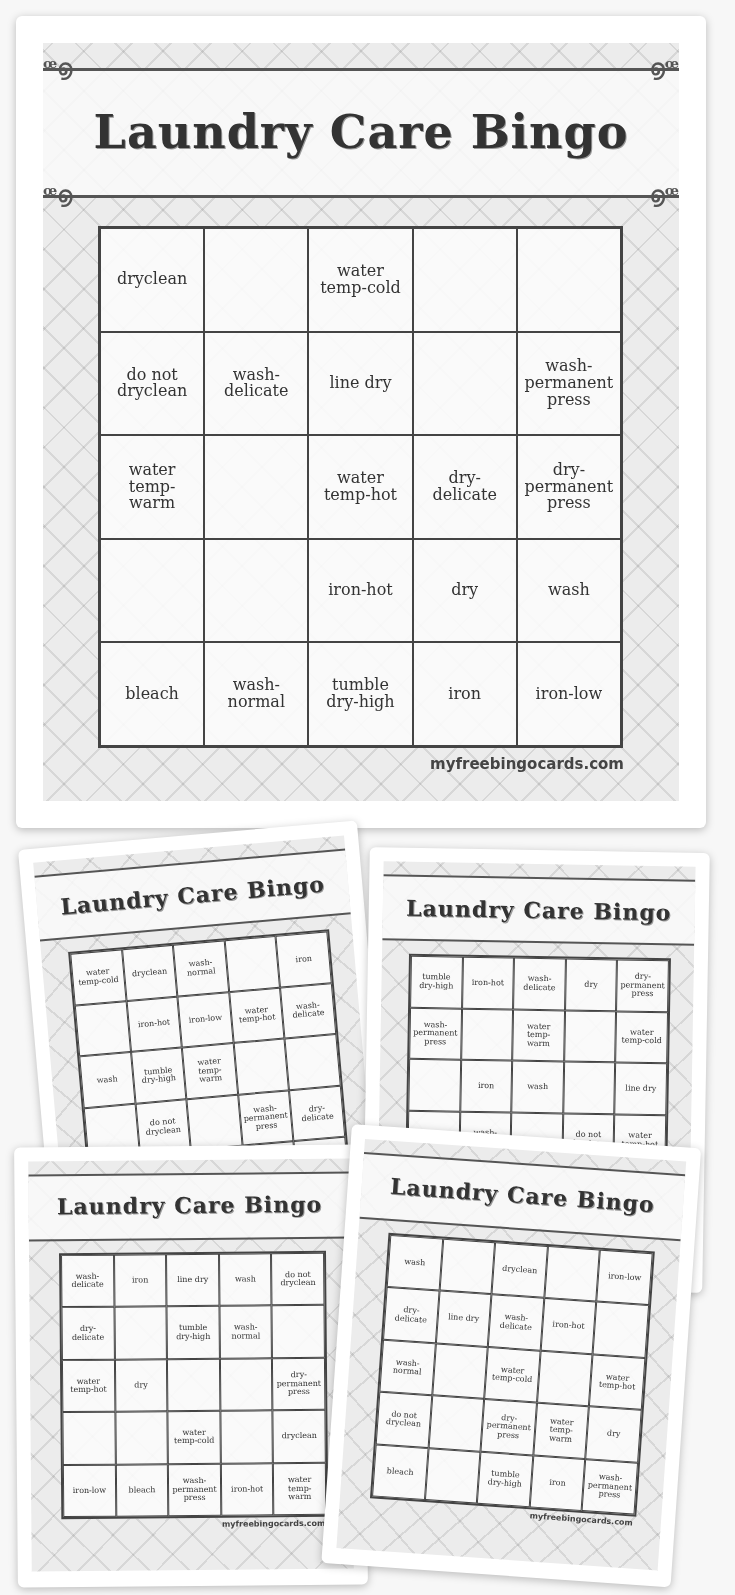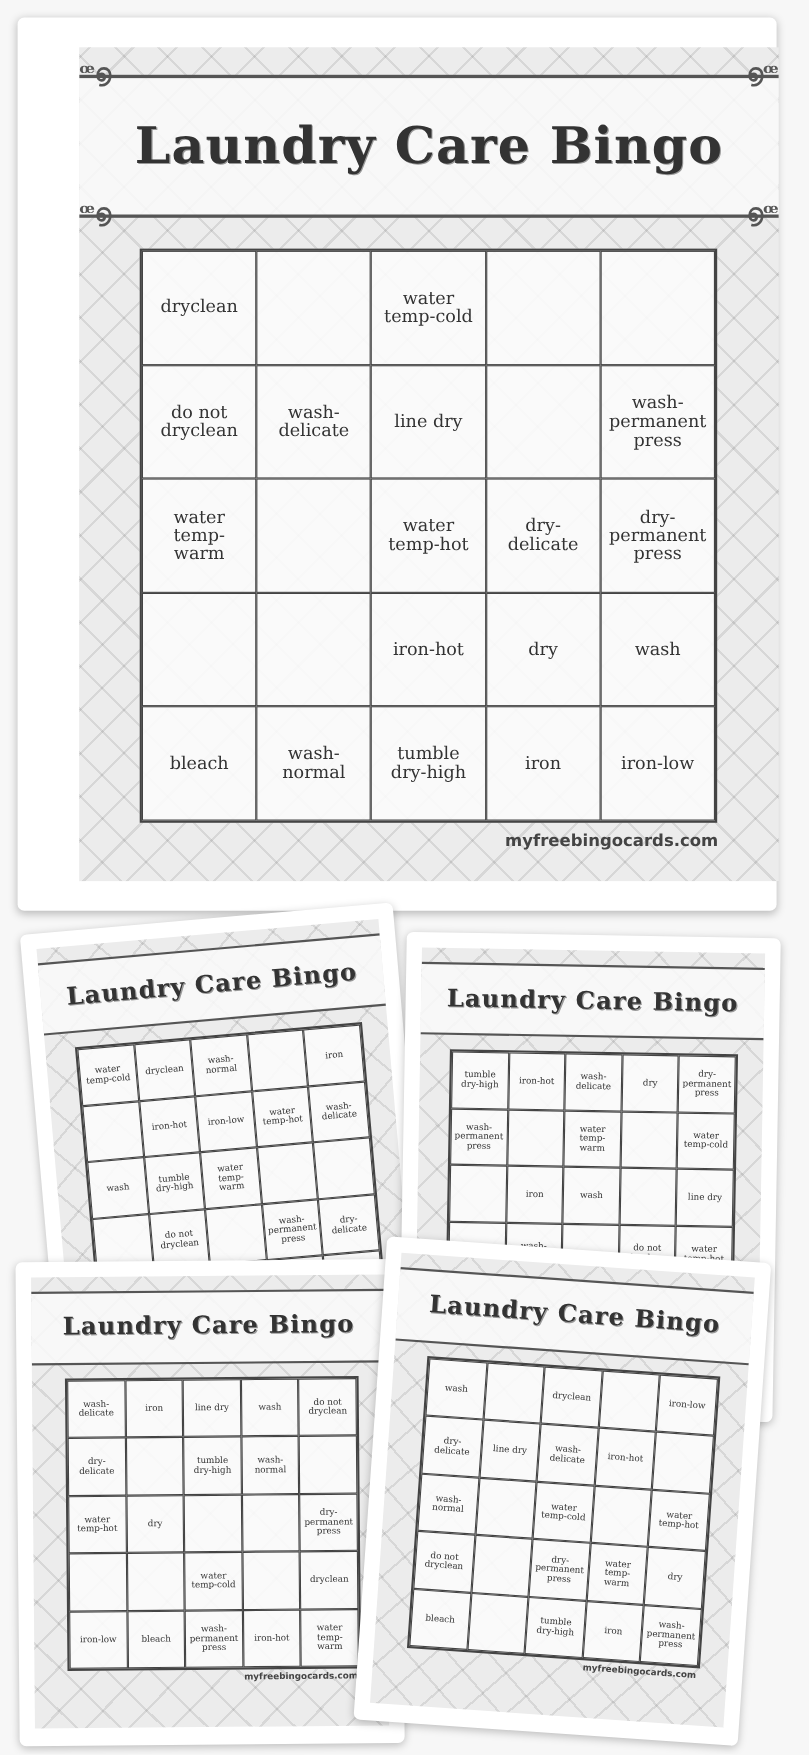--- a/index.html
+++ b/index.html
@@ -51,21 +51,21 @@
   }
   .footer {
     position: absolute; font-family: "DejaVu Sans", sans-serif;
     font-weight: bold; color: #444;
   }
 </style>
 </head>
 <body>
 
 <div class="card" style="left:16px;top:16px;width:690px;height:812px;">
-  <div class="sheet" style="left:27px;top:27px;width:636px;height:758px;margin-left:29px;">
+  <div class="sheet" style="left:27px;top:27px;width:636px;height:758px;">
     <div class="header-band" style="top:26px;height:128px;"></div>
     <div class="rule" style="top:25px;"></div>
     <div class="swirl" style="left:0;top:13px;font-size:22px;">ꟹ൭</div>
     <div class="swirl" style="right:0;top:13px;font-size:22px;">൭ꟹ</div>
     <div class="title" style="top:62px;font-size:46px;">Laundry Care Bingo</div>
     <div class="rule" style="top:152px;"></div>
     <div class="swirl" style="left:0;top:140px;font-size:22px;">ꟹ൭</div>
     <div class="swirl" style="right:0;top:140px;font-size:22px;">൭ꟹ</div>
     <div class="grid" style="left:55px;top:183px;width:521px;height:518px;font-size:16px;" id="grid-0">
         <div class="cell">dryclean</div>

